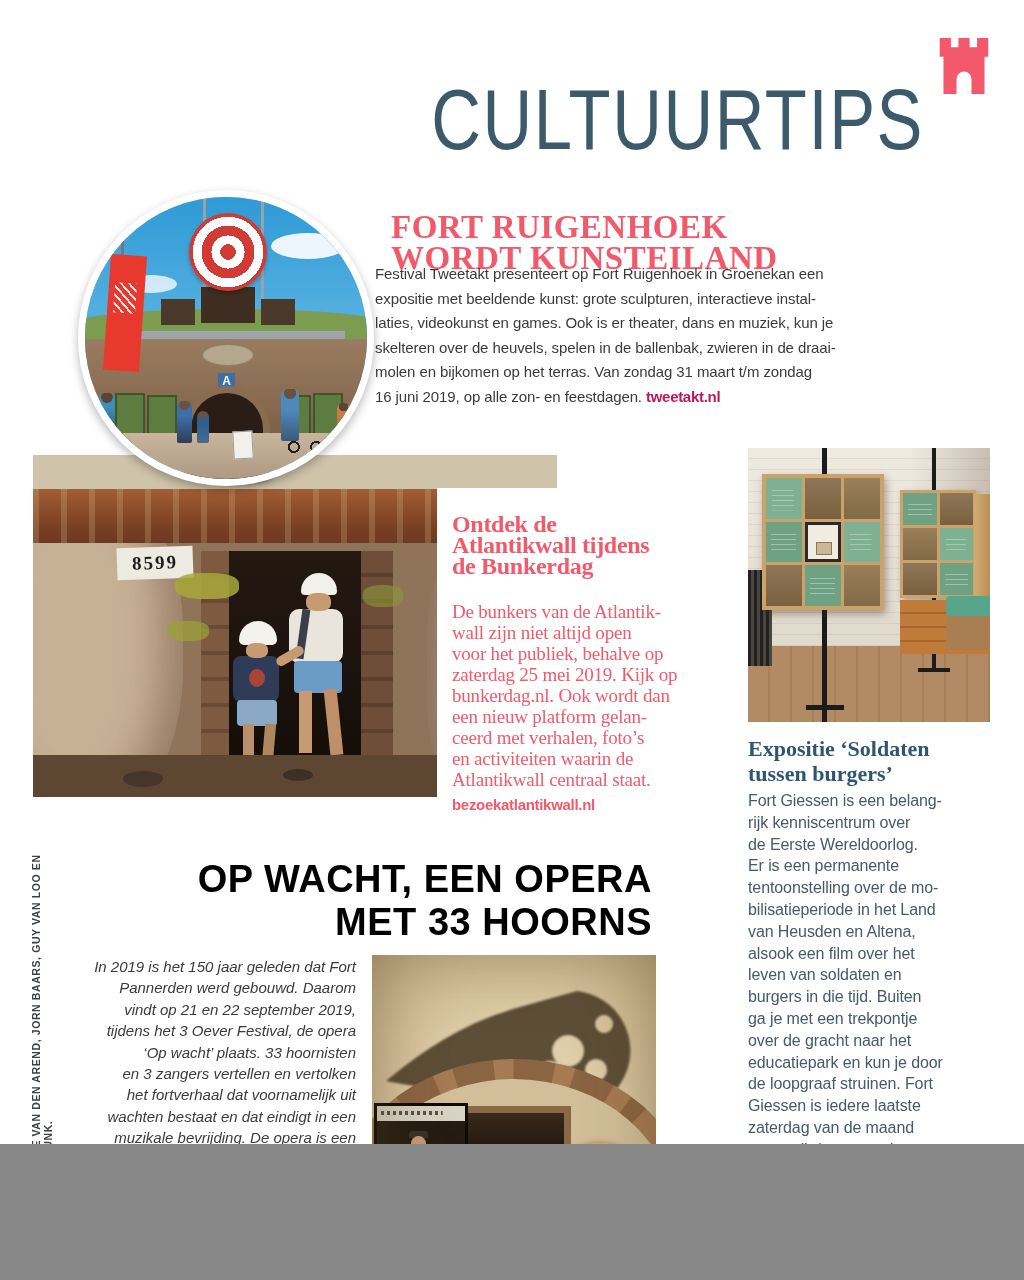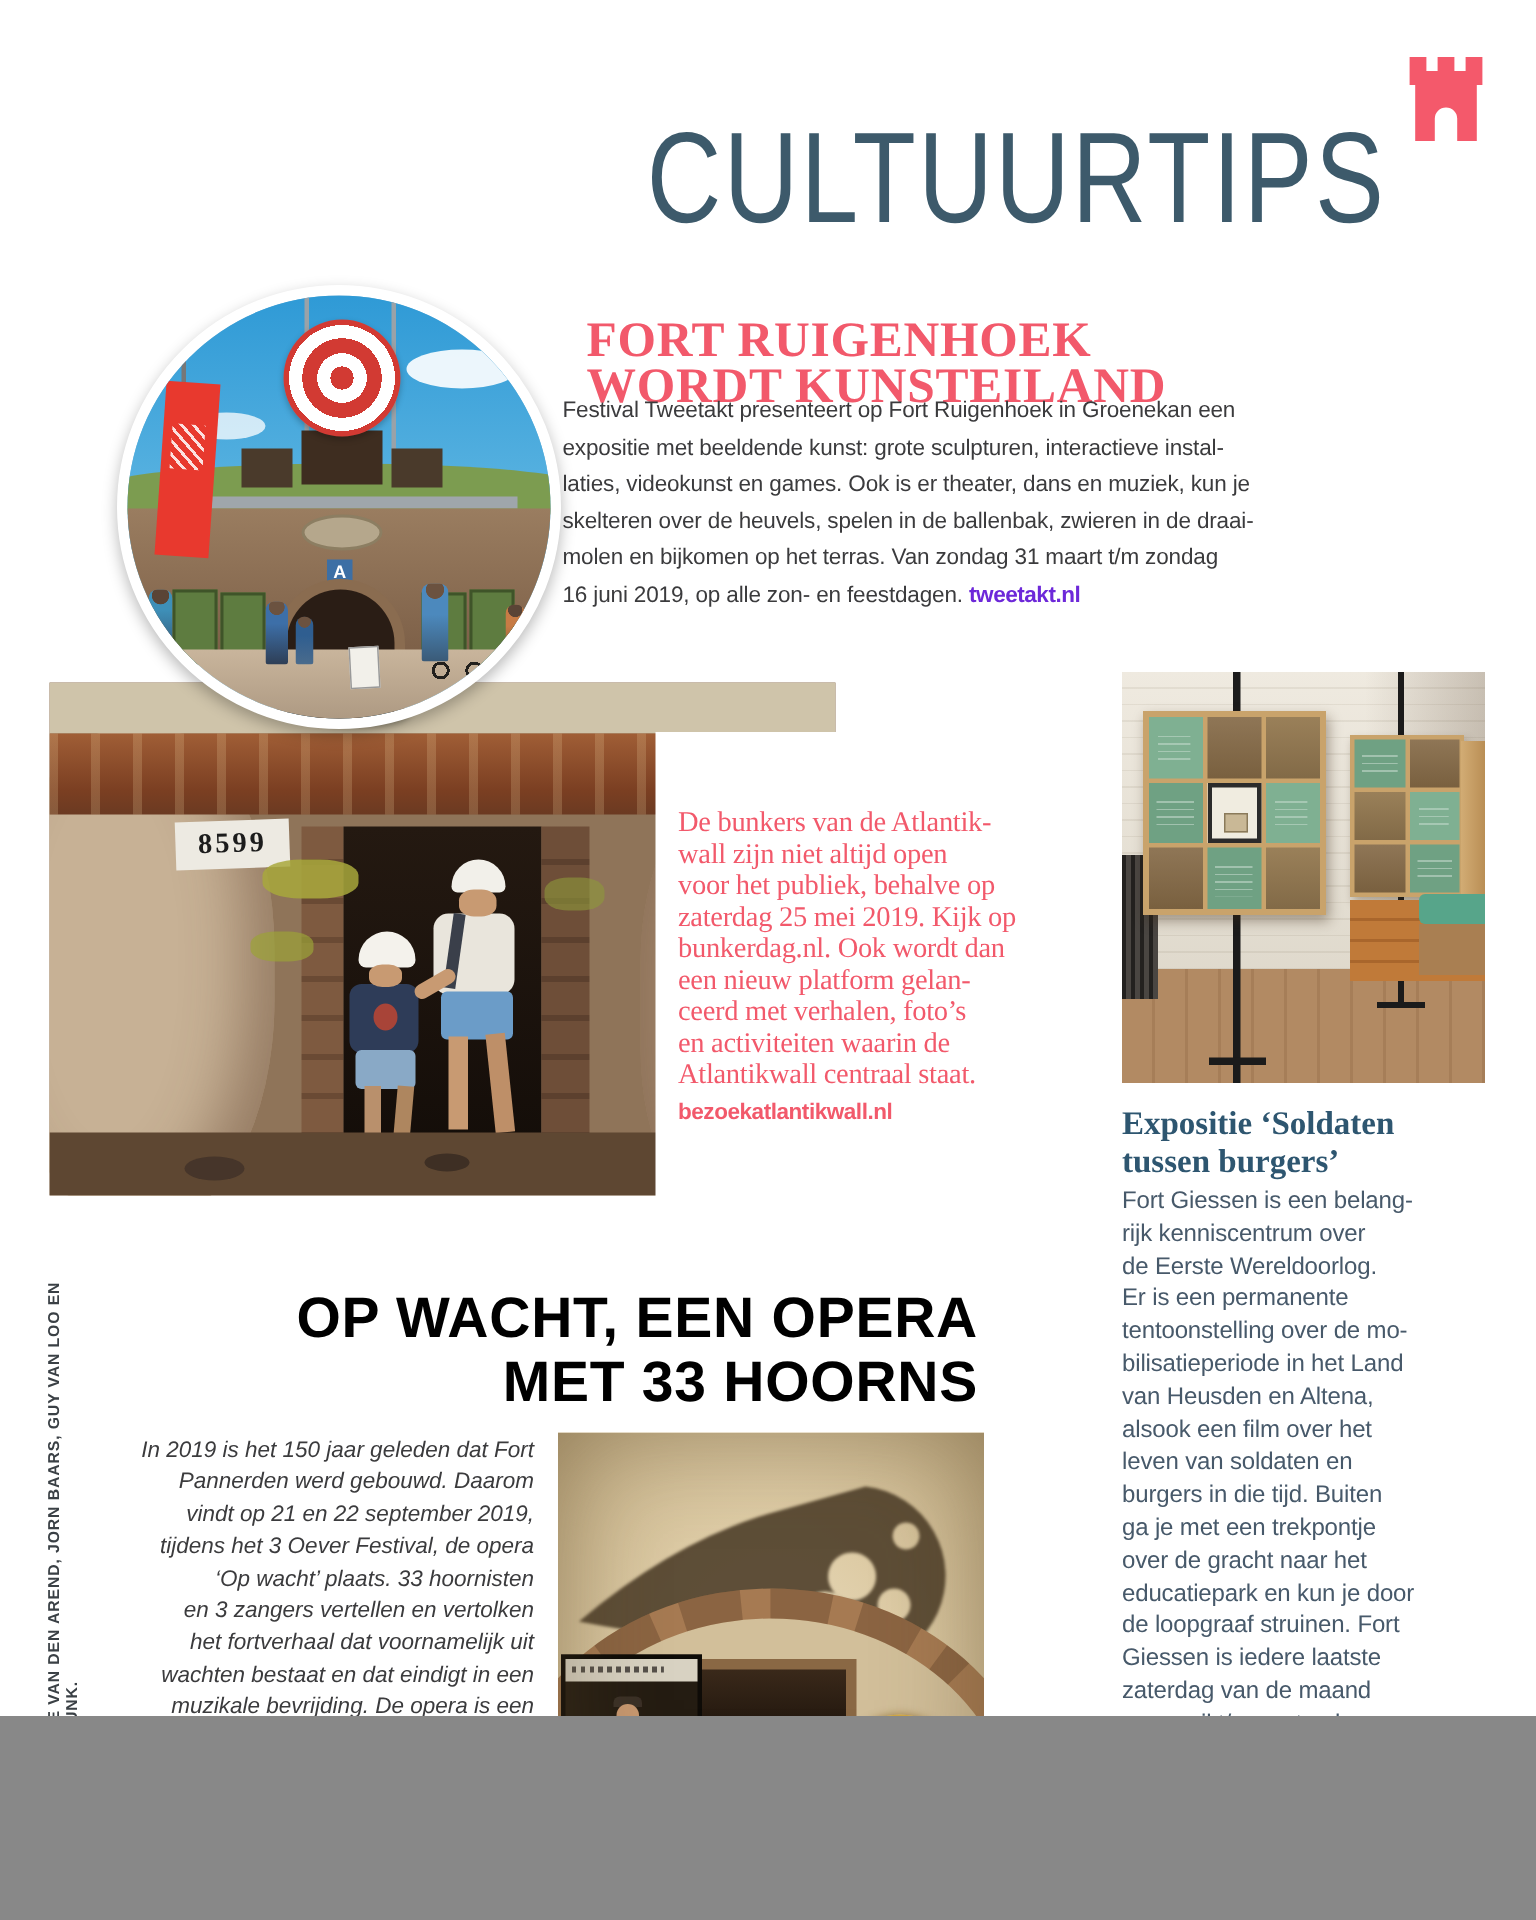--- a/index.html
+++ b/index.html
@@ -58,21 +58,21 @@
     background:radial-gradient(circle at 22% 60%,transparent 0 4px,#22201d 4px 6px,transparent 6px),
                radial-gradient(circle at 78% 60%,transparent 0 4px,#22201d 4px 6px,transparent 6px);}
   .pc-board{position:absolute;left:148px;top:234px;width:18px;height:26px;background:#F2F0EA;border:1px solid #999;
     transform:rotate(-3deg);}
 
   
   .art1-title{position:absolute;left:375px;top:196px;width:520px;margin:16px;
     font-family:"Liberation Serif",serif;font-weight:bold;color:#F2596B;font-size:33px;line-height:31px;letter-spacing:.5px;}
   .art1-body{position:absolute;left:375px;top:262px;width:520px;margin:0;
     font-size:15px;line-height:24.6px;letter-spacing:-.1px;color:#3B3B3D;}
-  .link-dark{font-weight:bold;color:#6d28d9;text-decoration:none;letter-spacing:-.3px;}
+  .link-dark{font-weight:bold;color:#be185d;text-decoration:none;letter-spacing:-.3px;}
   .link-pink{font-weight:bold;color:#F2596B;text-decoration:none;letter-spacing:-.3px;}
 
   
   .photo-bunker{position:absolute;left:33px;top:455px;width:524px;height:342px;overflow:hidden;background:#8F7459;z-index:1;}
   .pb-rock-l{position:absolute;left:-30px;top:30px;width:180px;height:330px;background:#C7B195;border-radius:45%;
     box-shadow:inset -20px -10px 40px rgba(90,60,40,.45);}
   .pb-rock-r{position:absolute;right:-20px;top:70px;width:150px;height:290px;background:#B09579;border-radius:40%;
     box-shadow:inset 20px 0 40px rgba(90,60,40,.4);}
   .pb-strip{position:absolute;left:0;top:0;width:524px;height:34px;background:#CFC4AA;}
   .pb-graffiti{position:absolute;left:170px;top:12px;width:70px;height:18px;background:#55503F;border-radius:50%;
@@ -287,20 +287,23 @@
     <div class="pb-boy-shorts"></div>
     <div class="pb-boy-leg1"></div>
     <div class="pb-boy-leg2"></div>
     <div class="pb-arm"></div>
     <div class="pb-mud"></div>
     <div class="pb-stone1"></div>
     <div class="pb-stone2"></div>
   </div>
 
   <div class="box-atl">
+    <h2 class="atl-title pre">Ontdek de
+Atlantikwall tijdens
+de Bunkerdag</h2>
     <p class="atl-body pre">De bunkers van de Atlantik-
 wall zijn niet altijd open
 voor het publiek, behalve op
 zaterdag 25 mei 2019. Kijk op
 bunkerdag.nl. Ook wordt dan
 een nieuw platform gelan-
 ceerd met verhalen, foto’s
 en activiteiten waarin de
 Atlantikwall centraal staat.</p>
     <a class="link-pink atl-link" href="#">bezoekatlantikwall.nl</a>

